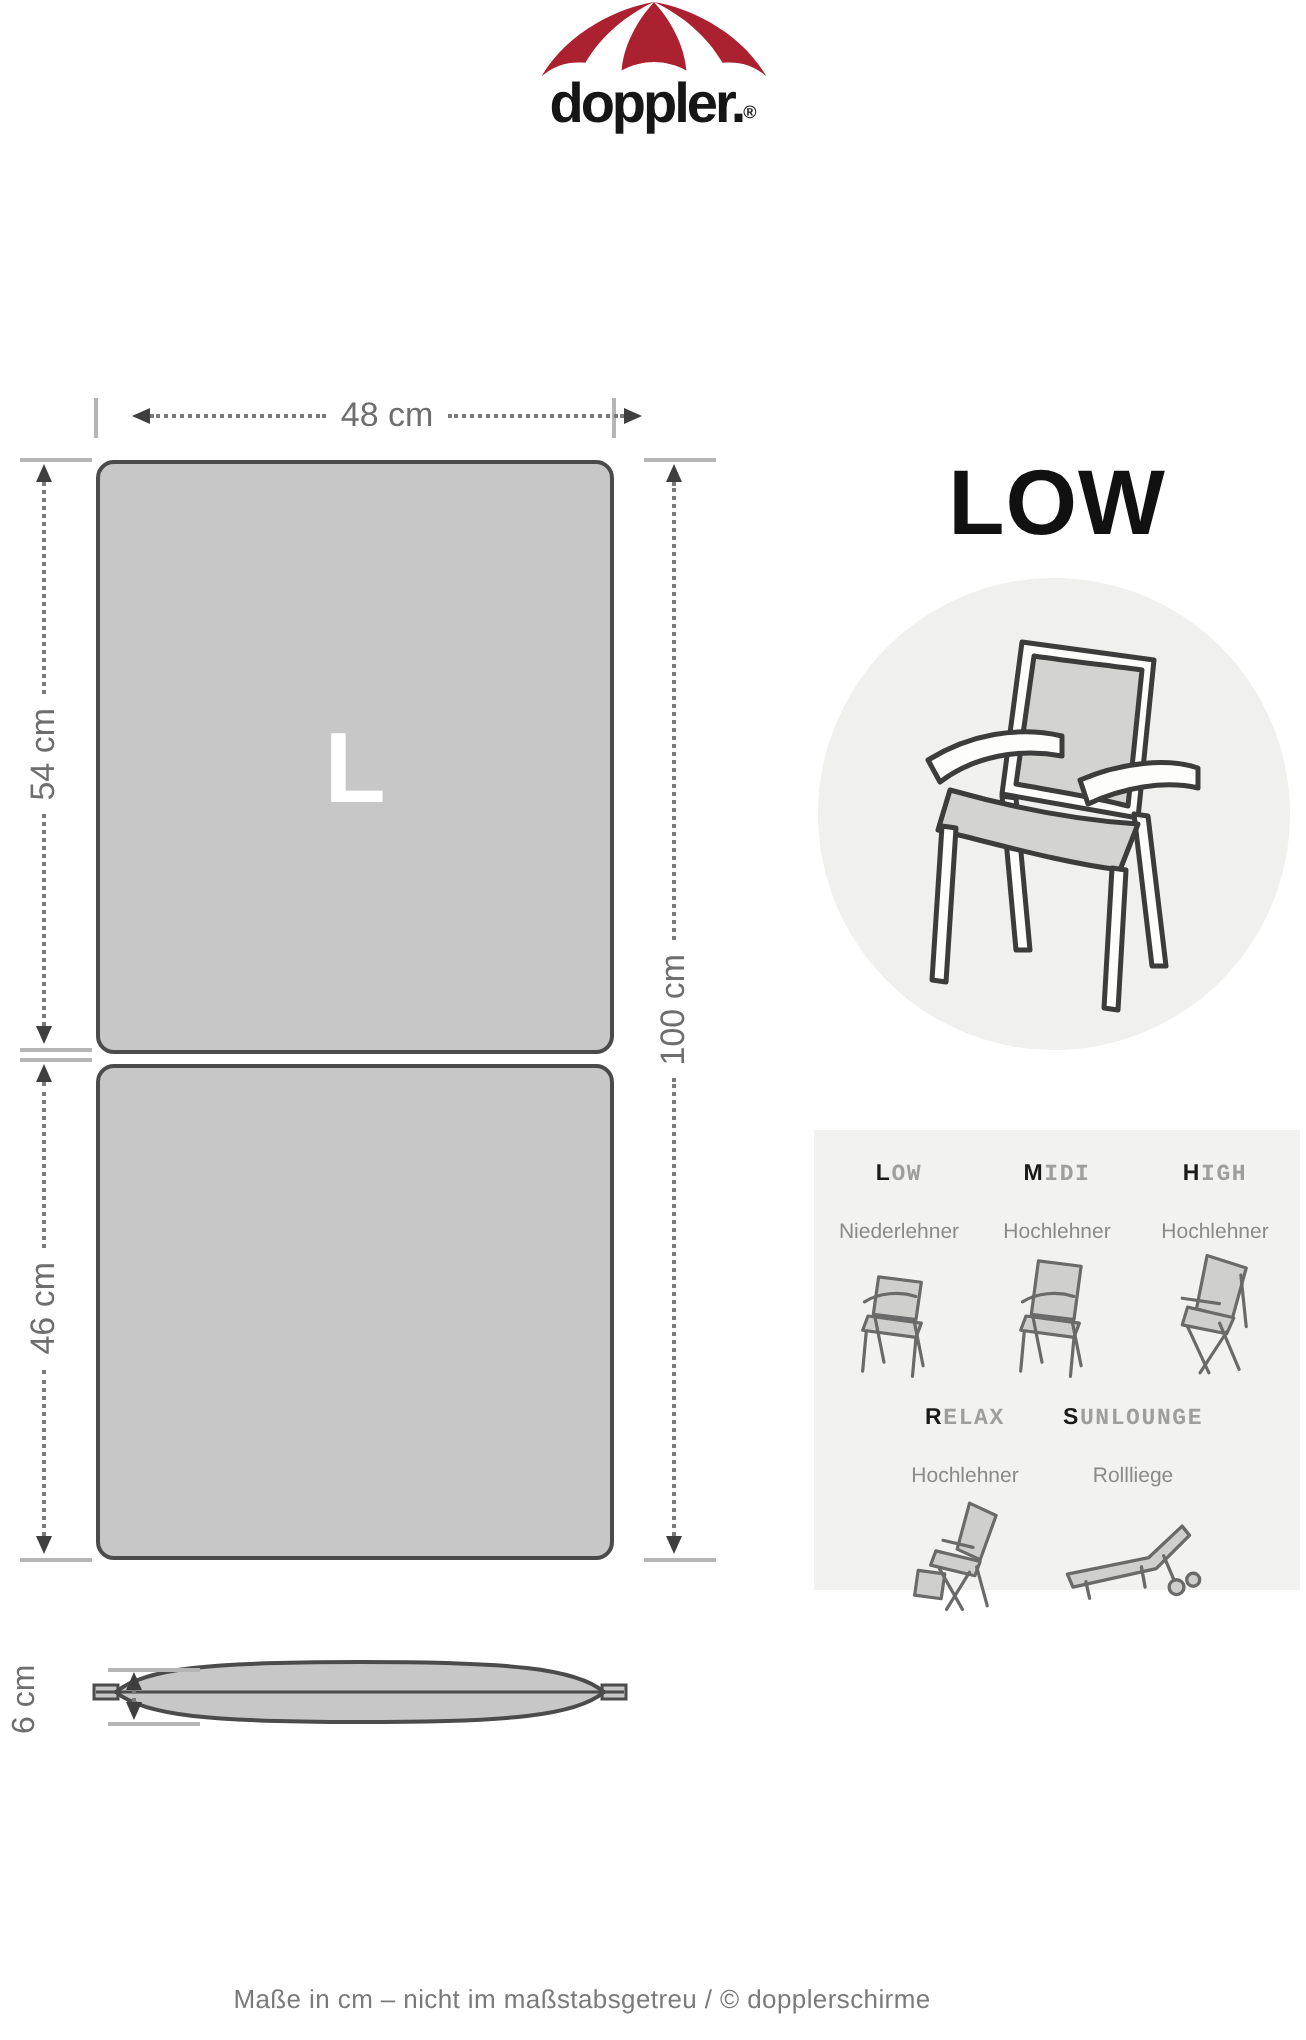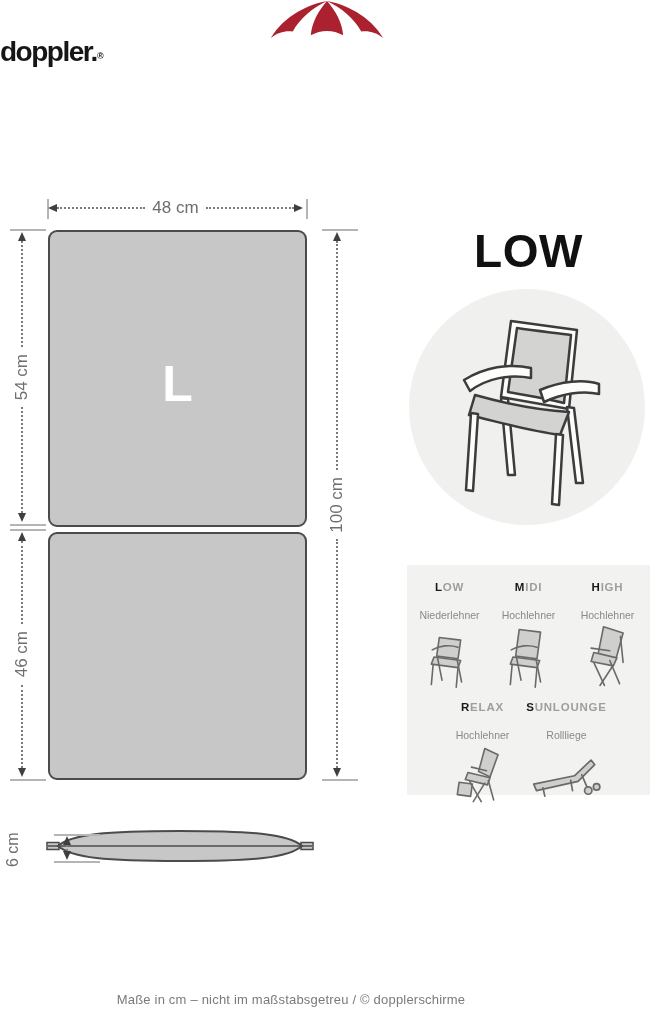--- a/index.html
+++ b/index.html
@@ -1,20 +1,20 @@
 <!DOCTYPE html>
 <html><head>
 <meta charset="utf-8">
 <style>
   * { margin:0; padding:0; box-sizing:border-box; }
   body { background:#ffffff; font-family:"Liberation Sans", sans-serif; }
   .page { position:relative; width:653px; height:1020px; background:#ffffff; overflow:hidden; margin:0 auto; }
 
   
-  .logo { position:absolute; left:0; top:0; width:653px; text-align:left; }
+  .logo { position:absolute; left:0; top:0; width:653px; text-align:center; }
   .logo svg { display:block; margin:0 auto; }
   .brand { font-size:28px; font-weight:bold; letter-spacing:-1.5px; color:#161616; line-height:1; margin-top:-2px; }
   .brand sup { font-size:9px; letter-spacing:0; vertical-align:2px; }
 
   
   .cushion-seg { position:absolute; left:48px; width:259px; background:#c7c7c7; border:2px solid #4b4b4b; border-radius:9px; }
   .seg-top { top:230px; height:297px; }
   .seg-bottom { top:532px; height:248px; }
   .cushion-letter { position:absolute; left:48px; top:355px; width:259px; text-align:center;
       font-size:50px; font-weight:bold; color:#ffffff; }
@@ -41,21 +41,21 @@
   .hero-circle { position:absolute; left:409px; top:289px; width:236px; height:236px;
       border-radius:50%; background:#f0f0ee; display:flex; align-items:center; justify-content:center; }
 
   .type-panel { position:absolute; left:407px; top:565px; width:243px; height:230px; background:#f2f2f1; padding:16px 6px 10px; }
   .type-row { display:flex; justify-content:center; }
   .type-row1 { gap:6px; }
   .type-row2 { margin-top:8px; }
   .type-item { width:76px; text-align:center; }
   .type-title { font-size:11.5px; font-weight:bold; letter-spacing:0.8px; }
   .type-title .fl { color:#1a1a1a; }
-  .type-title .rl { color:#9e9e9e; }
+  .type-title .rl { color:#9e9e9e;font-family:Liberation Mono, monospace; }
   .type-sub { font-size:10.5px; color:#8a8a8a; margin-top:16px; }
   .type-item svg { margin-top:4px; }
 
   
   .footer { position:absolute; left:0; top:992px; width:582px; text-align:center;
       font-size:13px; color:#7a7a7a; letter-spacing:0.2px; }
 </style>
 </head>
 <body>
 
@@ -69,21 +69,21 @@
     </svg>
     <div class="brand"><span>doppler.</span><sup>®</sup></div>
   </div>
 
   <div class="cushion-seg seg-top"></div>
   <div class="cushion-seg seg-bottom"></div>
   <div class="cushion-letter">L</div>
 
   <div class="tick-v" style="left:47px; top:199px; height:20px;"></div>
   <div class="tick-v" style="left:306px; top:199px; height:20px;"></div>
-  <div class="dim-h" style="left:48px; top:201px; width:255px;">
+  <div class="dim-h" style="left:66px; top:201px; width:255px;">
     <span class="arr-l"></span>
     <span class="dot"></span>
     <span class="dim-label">48 cm</span>
     <span class="dot"></span>
     <span class="arr-r"></span>
   </div>
 
   <div class="tick-h" style="left:10px; top:229px; width:36px;"></div>
   <div class="tick-h" style="left:10px; top:524px; width:36px;"></div>
   <div class="dim-v" style="left:15px; top:232px; height:290px;">

